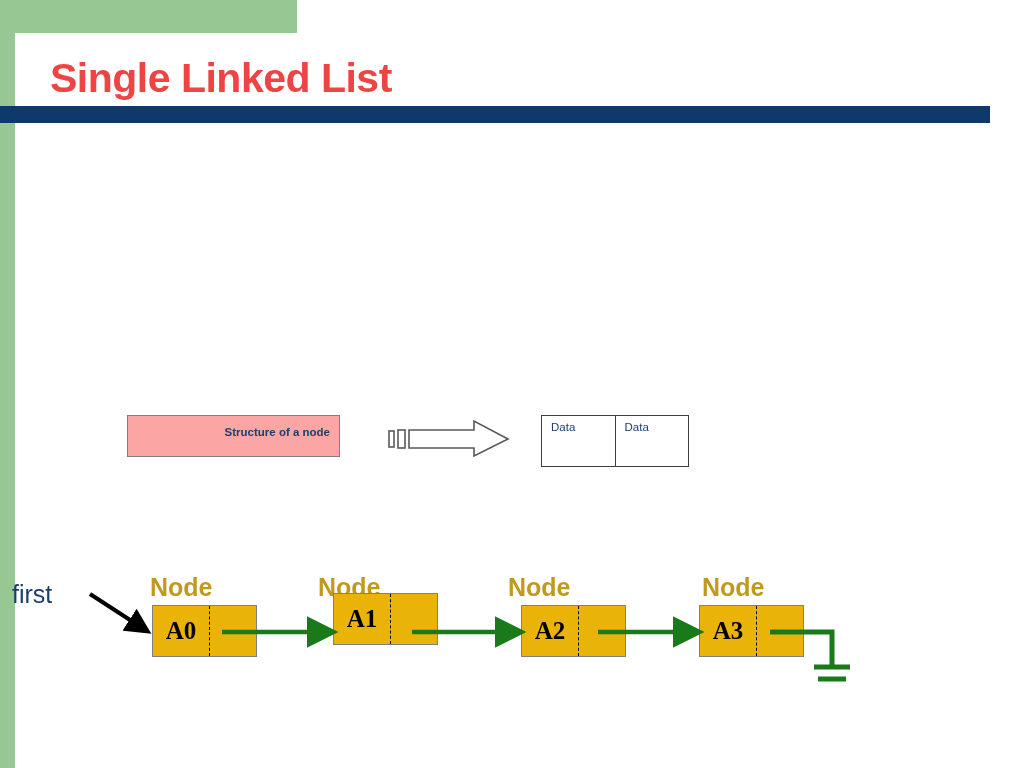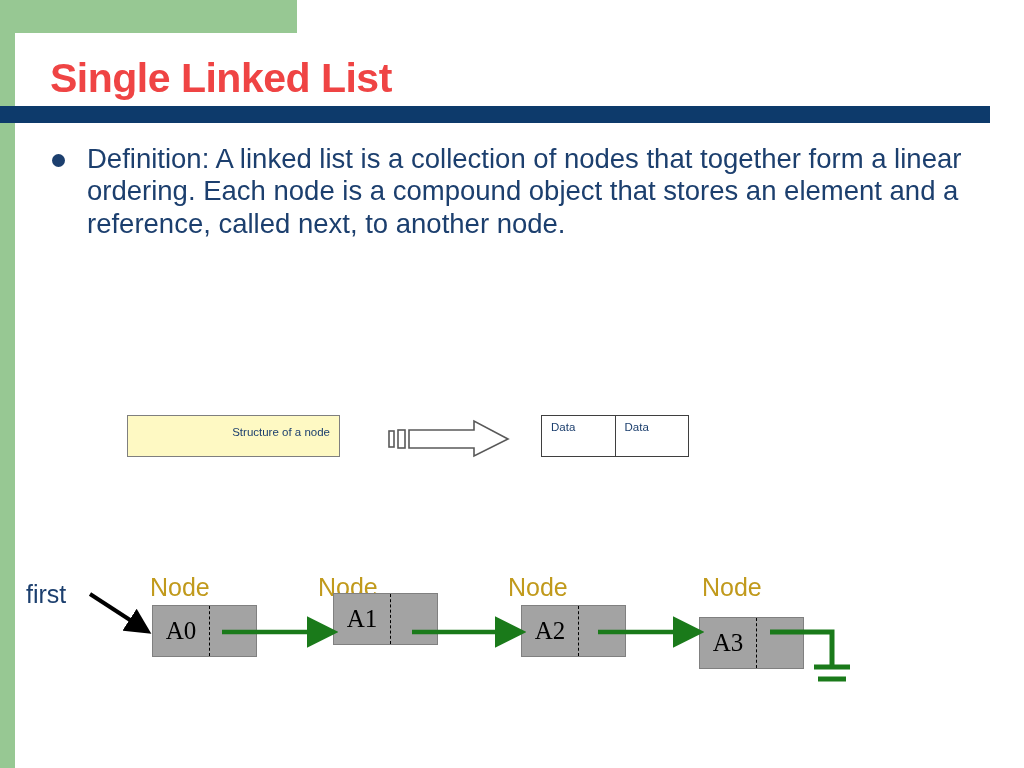--- a/index.html
+++ b/index.html
@@ -101,41 +101,42 @@
     height: 50px;
   }
   .struct-box {
     position: absolute;
     left: 127px;
     top: 0;
     width: 213px;
     height: 42px;
     border: 1.5px solid #7f7f7f;
     box-sizing: border-box;
-    background: #fef9c3;
+    background: #fca5a5;
+    font-weight: bold;
   }
   .struct-box-label {
     position: absolute;
     right: 9px;
     top: 10px;
     font-size: 11.5px;
     color: #1c3f6e;
     white-space: nowrap;
   }
   .block-arrow {
     position: absolute;
     left: 388px;
     top: 4px;
   }
   .dl-box {
     position: absolute;
     left: 541px;
     top: 0;
     width: 148px;
-    height: 42px;
+    height: 52px;
     border: 1.5px solid #3f3f3f;
     box-sizing: border-box;
     background: #ffffff;
     display: flex;
   }
   .dl-cell {
     flex: 1 1 0;
     position: relative;
     padding: 5px 0 0 9px;
     box-sizing: border-box;
@@ -146,40 +147,41 @@
     border-right: 1.5px solid #3f3f3f;
   }
 
   
   .list-diagram {
     position: absolute;
     left: 0;
     top: 565px;
     width: 820px;
     height: 130px;
+    font-weight: bold;
   }
   .first-label {
     position: absolute;
-    left: 26px;
+    left: 12px;
     top: 580px;
     font-size: 25px;
     color: #1c3f6e;
   }
   .node-label {
     position: absolute;
     font-size: 25px;
     color: #c19a1c;
     white-space: nowrap;
   }
   .node-box {
     position: absolute;
     height: 52px;
     border: 1.2px solid #808080;
     box-sizing: border-box;
-    background: #a3a3a3;
+    background: #eab308;
   }
   .node-data {
     position: absolute;
     left: 0;
     top: 0;
     bottom: 0;
     width: 57px;
     display: flex;
     align-items: center;
     justify-content: center;
@@ -203,24 +205,20 @@
 
 <div id="slide">
 
   <div class="green-top-band"></div>
   <div class="green-left-strip"></div>
   <div class="white-panel"></div>
   <div class="navy-rule"></div>
 
   <div class="slide-title">Single Linked  List</div>
 
-  <div class="bullet-block">
-    <div class="bullet-dot"></div>
-    <div class="bullet-text">Definition: A linked list is  a collection of nodes that together form a linear ordering. Each node is a compound object that stores an element and a reference, called next, to another node.</div>
-  </div>
 
   <div class="struct-row">
 
     <div class="struct-box">
       <span class="struct-box-label">Structure of a node</span>
     </div>
 
     <div class="block-arrow">
       <svg width="125" height="40" viewBox="0 0 125 40">
         <rect x="1" y="12" width="5" height="16" fill="none" stroke="#595959" stroke-width="1.6"></rect>
@@ -250,21 +248,21 @@
 
     <div class="node-box" style="left:152px; top:40px; width:105px;">
       <div class="node-data">A0</div>
     </div>
     <div class="node-box" style="left:333px; top:28px; width:105px;">
       <div class="node-data">A1</div>
     </div>
     <div class="node-box" style="left:521px; top:40px; width:105px;text-align:center;">
       <div class="node-data">A2</div>
     </div>
-    <div class="node-box" style="left:699px; top:52px; width:105px;padding-left:20px;">
+    <div class="node-box" style="left:699px; top:40px; width:105px;padding-left:20px;">
       <div class="node-data">A3</div>
     </div>
   </div>
 
   <svg class="overlay">
     <defs>
       <marker id="greenhead" markerWidth="7" markerHeight="7" refX="5.6" refY="3.5" orient="auto">
         <path d="M0,0 L7,3.5 L0,7 Z" fill="#1a7a1a"></path>
       </marker>
       <marker id="blackhead" markerWidth="6.5" markerHeight="6.5" refX="5.2" refY="3.25" orient="auto">

